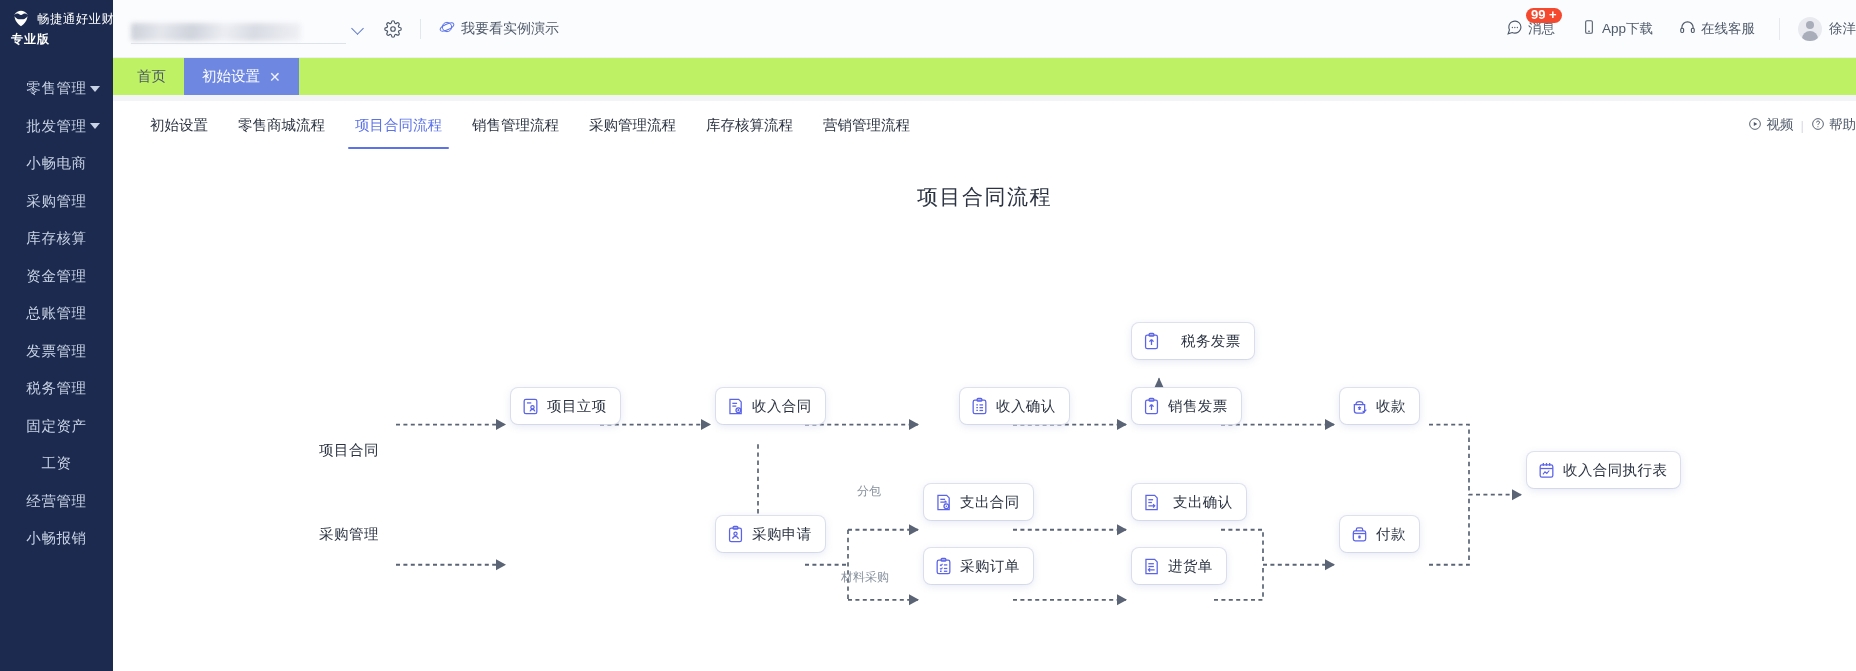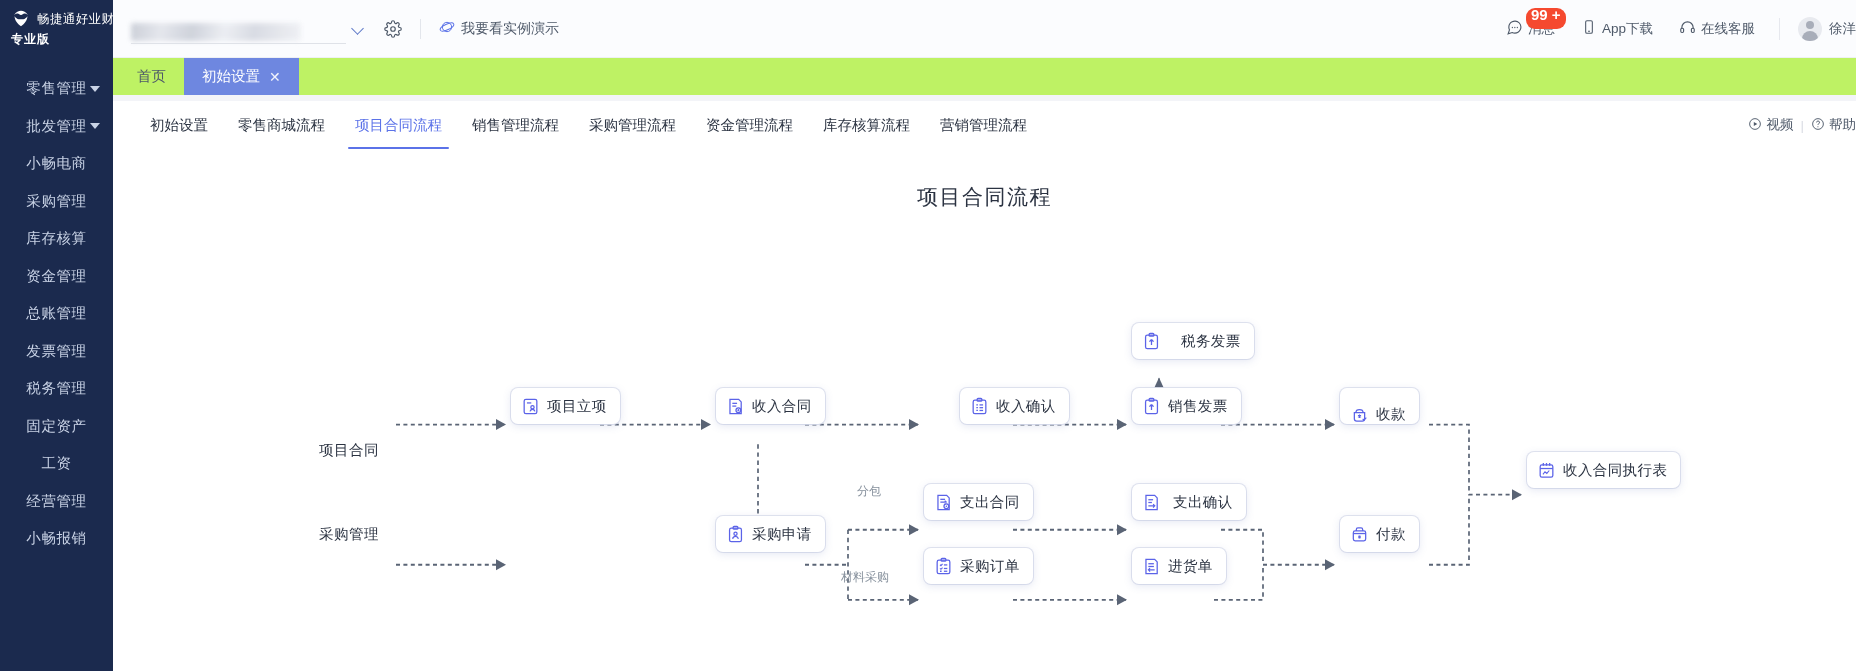--- a/index.html
+++ b/index.html
@@ -78,21 +78,21 @@
   .hdr-right {
     margin-left: auto; display: flex; align-items: center; gap: 0;
     padding-right: 0; height: 100%;
   }
   .hdr-item {
     display: flex; align-items: center; gap: 5px; color: #4e5969;
     font-size: 13.5px; cursor: pointer; position: relative; margin-left: 26px;
   }
   .badge {
     position: absolute; left: 20px; top: -11px; background: #f5492f; color: #fff;
-    font-size: 15px; font-weight: bold; border-radius: 9px; padding: 1px 5px 8px;
+    font-size: 13px; font-weight: bold; border-radius: 9px; padding: 1px 5px 2px;
     line-height: 12px; white-space: nowrap;
   }
   .hdr-sep { width: 1px; height: 22px; background: #e6e8ee; margin-left: 24px; }
   .avatar-wrap { display: flex; align-items: center; gap: 7px; margin-left: 18px; cursor: pointer; }
   .avatar {
     width: 24px; height: 24px; border-radius: 50%; background: #e8eaef;
     position: relative; overflow: hidden; flex: 0 0 24px;
   }
   .avatar::before {
     content: ""; position: absolute; left: 50%; top: 4px; width: 8px; height: 8px;
@@ -338,23 +338,20 @@
           <div class="subtab active">
             <span>项目合同流程</span>
           </div>
           <div class="subtab">
             <span>销售管理流程</span>
           </div>
           <div class="subtab">
             <span>采购管理流程</span>
           </div>
           <div class="subtab">
-            <span>资金管理流程</span>
-          </div>
-          <div class="subtab">
             <span>库存核算流程</span>
           </div>
           <div class="subtab">
             <span>营销管理流程</span>
           </div>
 
           <div class="subtabs-right">
             <span class="sr-item">
               <span>
                 <svg viewBox="0 0 24 24" width="14" height="14" fill="none" stroke="#4e5969" stroke-width="1.6">
@@ -491,21 +488,21 @@
             <span class="node-icon">
               <svg viewBox="0 0 24 24" fill="none" stroke="#5b63e8" stroke-width="1.6">
                 <rect x="4.5" y="4" width="15" height="17" rx="2.2"></rect>
                 <rect x="9" y="1.8" width="6" height="3.4" rx="1.2"></rect>
                 <path d="M12 16.5V9.5M12 9.5l-2.6 2.6M12 9.5l2.6 2.6"></path>
               </svg>
             </span>
             <span class="node-label">税务发票</span>
           </div>
 
-          <div class="node" style="left:1227px; top:177px;align-items:flex-end;">
+          <div class="node" style="left:1227px; top:177px;">
             <span class="node-icon">
               <svg viewBox="0 0 24 24" fill="none" stroke="#5b63e8" stroke-width="1.6">
                 <path d="M5.5 9.5h13v7.8a3 3 0 0 1-3 3h-7a3 3 0 0 1-3-3z"></path>
                 <path d="M7.5 9.5c0-2.2 2-3.6 4.5-3.6s4.5 1.4 4.5 3.6"></path>
                 <path d="M10 13.2h4M10 15.2h4M12 12v4.4" stroke-width="1.3"></path>
                 <path d="M16 17.5l1.6 1.6 3-3.2" stroke-width="1.5"></path>
               </svg>
             </span>
             <span class="node-label">收款</span>
           </div>

